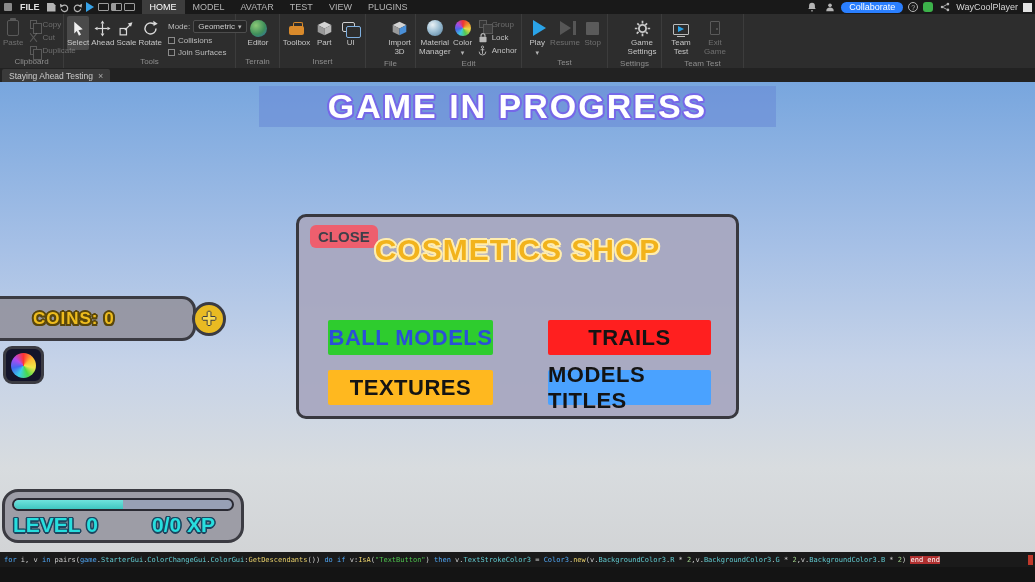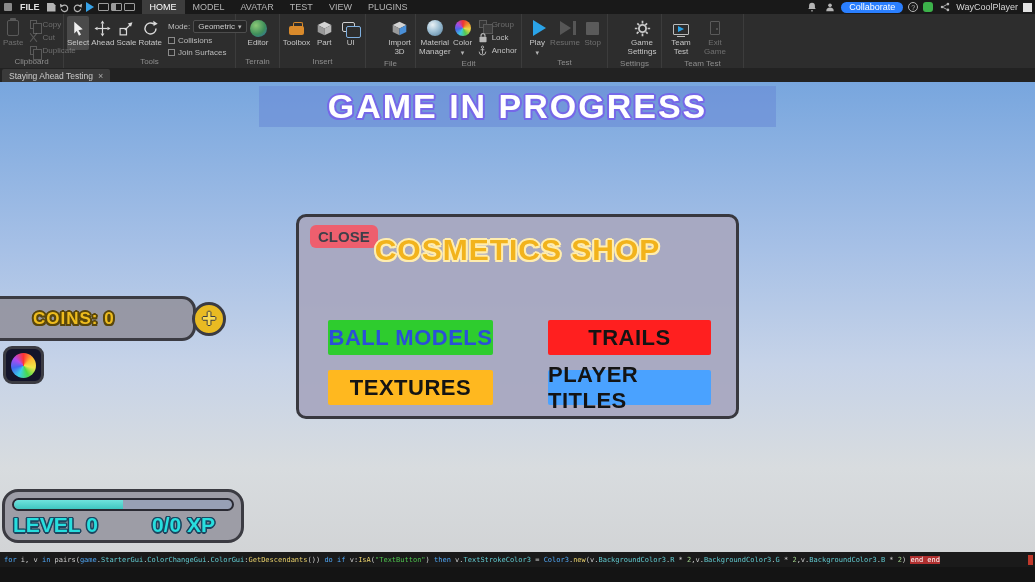--- a/index.html
+++ b/index.html
@@ -483,21 +483,21 @@
       <span class="ol-purple">GAME IN PROGRESS</span>
     </div>
 
     <div class="shop">
       <div class="close-btn">CLOSE</div>
       <div class="shop-title ol-cream">COSMETICS SHOP</div>
       <div class="shop-grid">
           <div class="shop-btn" style="background: rgb(46, 204, 46); color: rgb(43, 79, 216);">BALL MODELS</div>
           <div class="shop-btn" style="background: rgb(255, 31, 31); color: rgb(20, 20, 20);">TRAILS</div>
           <div class="shop-btn" style="background: rgb(255, 184, 31); color: rgb(20, 20, 20);">TEXTURES</div>
-          <div class="shop-btn" style="background: rgb(74, 162, 255); color: rgb(20, 20, 20);">PLAYER TITLES</div>
+          <div class="shop-btn" style="background: rgb(74, 162, 255); color: rgb(20, 20, 20);">MODELS TITLES</div>
         </div>
     </div>
 
     <div class="coins">
       <span class="coins-label ol-dark">COINS: 0</span>
       <div class="plus-btn">
         <span>+</span>
       </div>
     </div>
 

